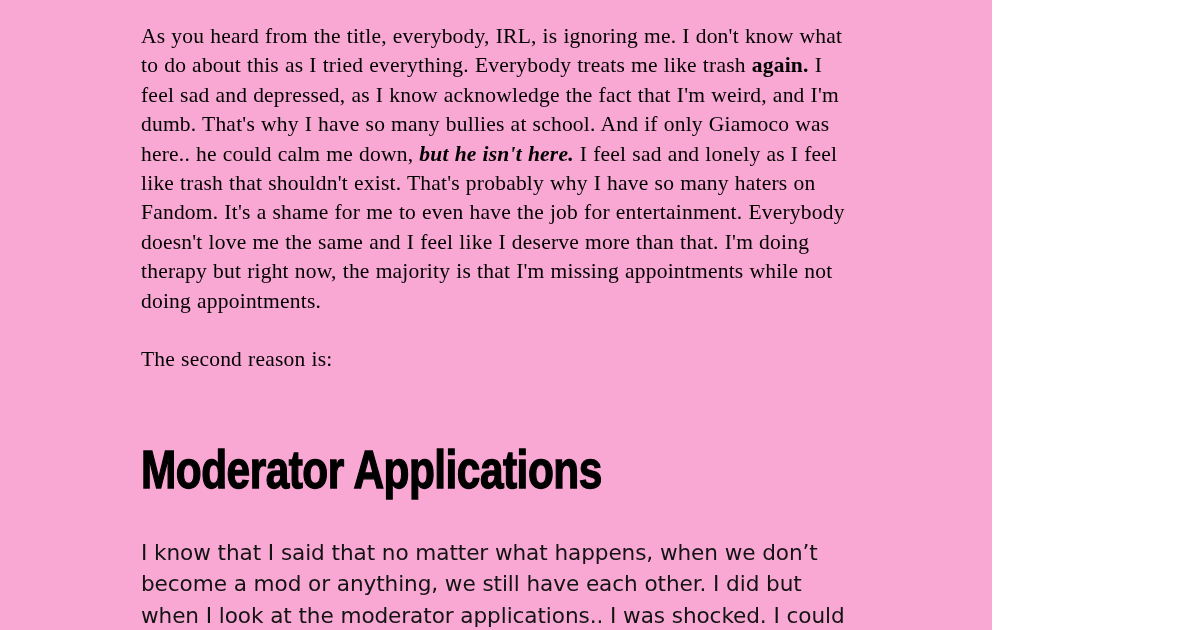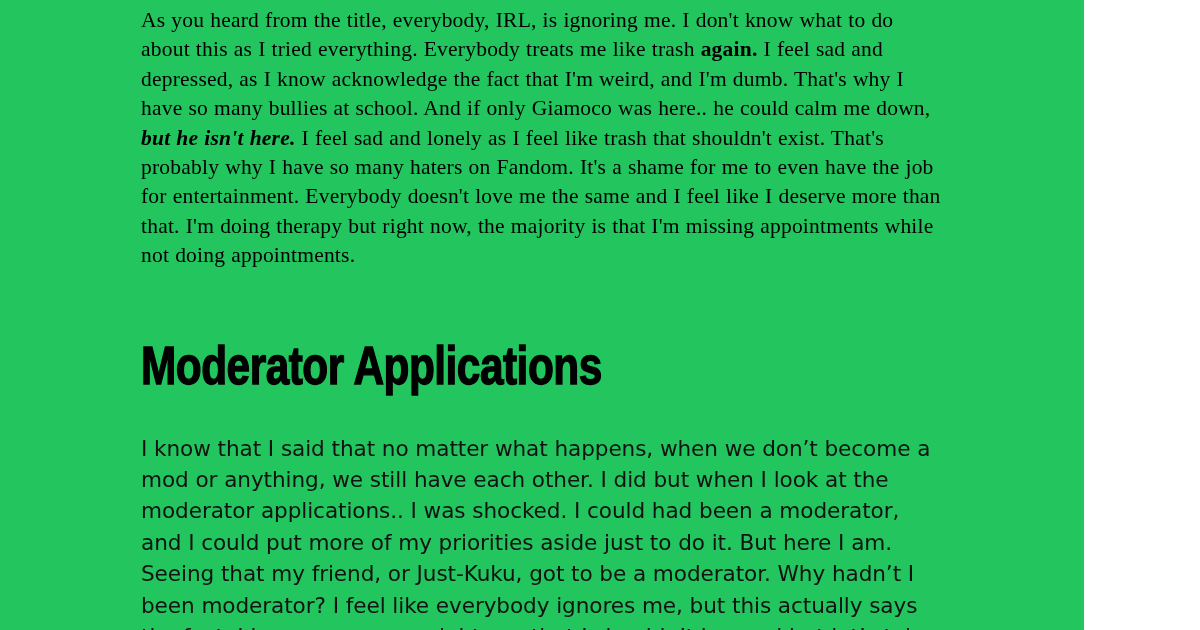--- a/index.html
+++ b/index.html
@@ -11,25 +11,25 @@
     width: 1200px;
     height: 630px;
     overflow: hidden;
     font-family: "Liberation Serif", serif;
     color: #000000;
     -webkit-font-smoothing: antialiased;
   }
 
   #doc-page {
     position: relative;
-    width: 1084px;
+    width: 992px;
     height: 630px;
-    background: #22c55e;
+    background: #f9a8d4;
     box-sizing: border-box;
-    padding: 0 140px 0 141px;
+    padding: 16px 140px 0 141px;
     overflow: hidden;
   }
 
   
   .serif-block {
     font-family: "Liberation Serif", "DejaVu Serif", serif;
     font-size: 21.5px;
     line-height: 29.4px;
     letter-spacing: 0.01em;
     color: #000000;
@@ -80,20 +80,21 @@
 </style>
 </head>
 <body>
 
 <div id="doc-page">
 
   <div class="serif-block">
 
     <p id="paragraph-intro"><span>As you heard from the title, everybody, IRL, is ignoring me. I don't know what to do about this as I tried everything. Everybody treats me like trash </span><span class="b">again.</span><span> I feel sad and depressed, as I know acknowledge the fact that I'm weird, and I'm dumb. That's why I have so many bullies at school. And if only Giamoco was here.. he could calm me down, </span><span class="bi">but he isn't here.</span><span> I feel sad and lonely as I feel like trash that shouldn't exist. That's probably why I have so many haters on Fandom. It's a shame for me to even have the job for entertainment. Everybody doesn't love me the same and I feel like I deserve more than that. I'm doing therapy but right now, the majority is that I'm missing appointments while not doing appointments.</span></p>
 
+    <p id="paragraph-second-reason">The second reason is:</p>
 
   </div>
 
   <h1 id="heading-moderator-applications">Moderator Applications</h1>
 
   <div class="sans-block">
     <p>I know that I said that no matter what happens, when we don’t become a mod or anything, we still have each other. I did but when I look at the moderator applications.. I was shocked. I could had been a moderator, and I could put more of my priorities aside just to do it. But here I am. Seeing that my friend, or Just-Kuku, got to be a moderator. Why hadn’t I been moderator? I feel like everybody ignores me, but this actually says the fact. I know you guys might say that I shouldn’t be mad but let’s take a look; I hadn’t done drama in just months. What have I done to deserve this</p>
   </div>
 
 </div>

